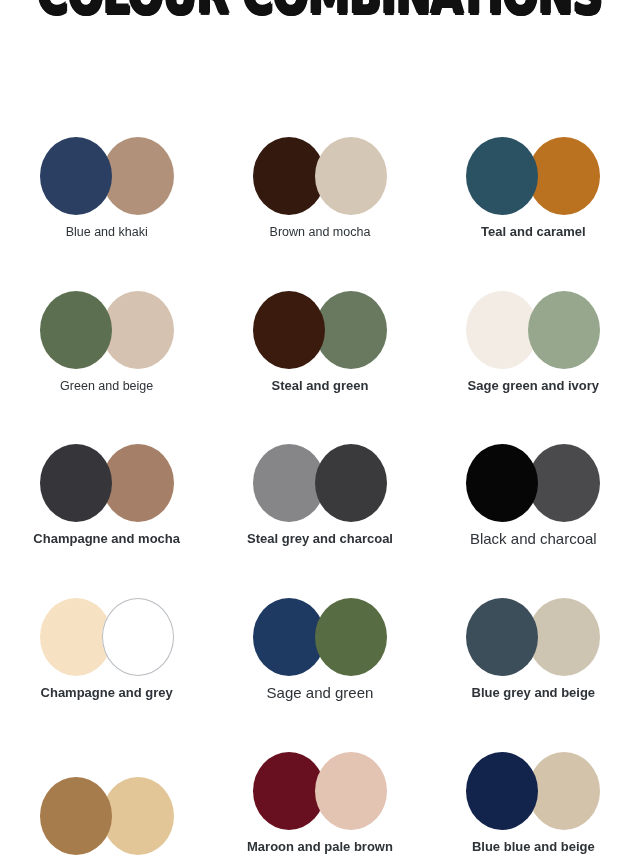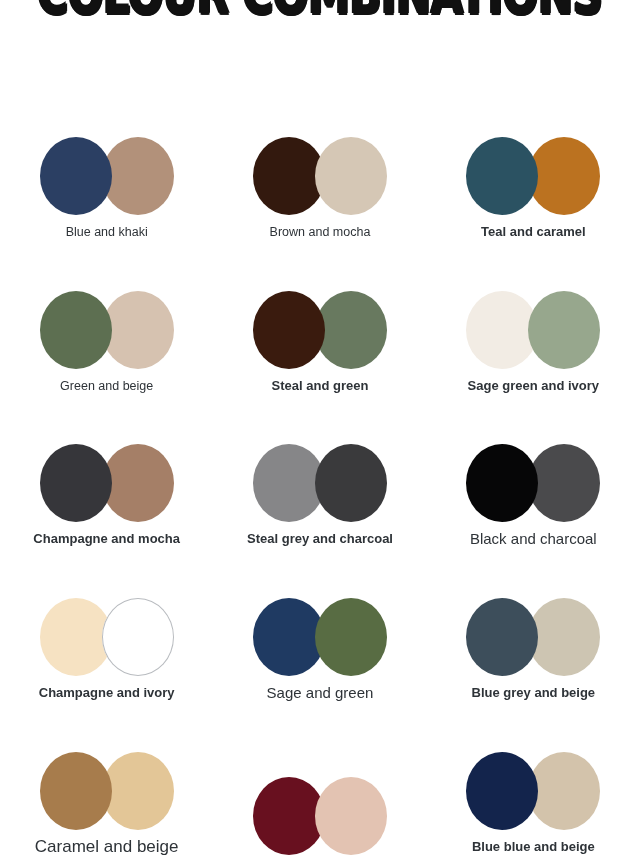--- a/index.html
+++ b/index.html
@@ -171,48 +171,48 @@
         <div class="disc left" style="background: rgb(6, 6, 7);"></div>
         <div class="disc right" style="background: rgb(74, 74, 76);"></div>
       </div>
       <div class="caption sz-l">Black and charcoal</div>
     </div>
     <div class="cell">
       <div class="pair top-right">
         <div class="disc left" style="background: rgb(246, 226, 194);"></div>
         <div class="disc right outlined" style="background: rgb(255, 255, 255);"></div>
       </div>
-      <div class="caption sz-m">Champagne and ivory</div>
+      <div class="caption sz-m">Champagne and grey</div>
     </div>
     <div class="cell">
       <div class="pair top-right">
         <div class="disc left" style="background: rgb(31, 58, 98);"></div>
         <div class="disc right" style="background: rgb(88, 108, 67);"></div>
       </div>
       <div class="caption sz-l">Sage and green</div>
     </div>
     <div class="cell">
       <div class="pair top-left">
         <div class="disc left" style="background: rgb(61, 78, 91);"></div>
         <div class="disc right" style="background: rgb(205, 197, 178);"></div>
       </div>
       <div class="caption sz-m">Blue grey and beige</div>
     </div>
     <div class="cell">
       <div class="pair top-left">
         <div class="disc left" style="background: rgb(167, 124, 76);"></div>
         <div class="disc right" style="background: rgb(227, 198, 151);"></div>
       </div>
-      <div class="caption sz-xl">Caramel and beige</div>
     </div>
     <div class="cell">
       <div class="pair top-right">
         <div class="disc left" style="background: rgb(104, 16, 31);"></div>
         <div class="disc right" style="background: rgb(227, 195, 178);"></div>
       </div>
+      <div class="caption sz-m">Maroon and pale brown</div>
     </div>
     <div class="cell">
       <div class="pair top-left">
         <div class="disc left" style="background: rgb(19, 36, 76);"></div>
         <div class="disc right" style="background: rgb(211, 195, 171);"></div>
       </div>
       <div class="caption sz-m">Blue blue and beige</div>
     </div>
   </div>
 

